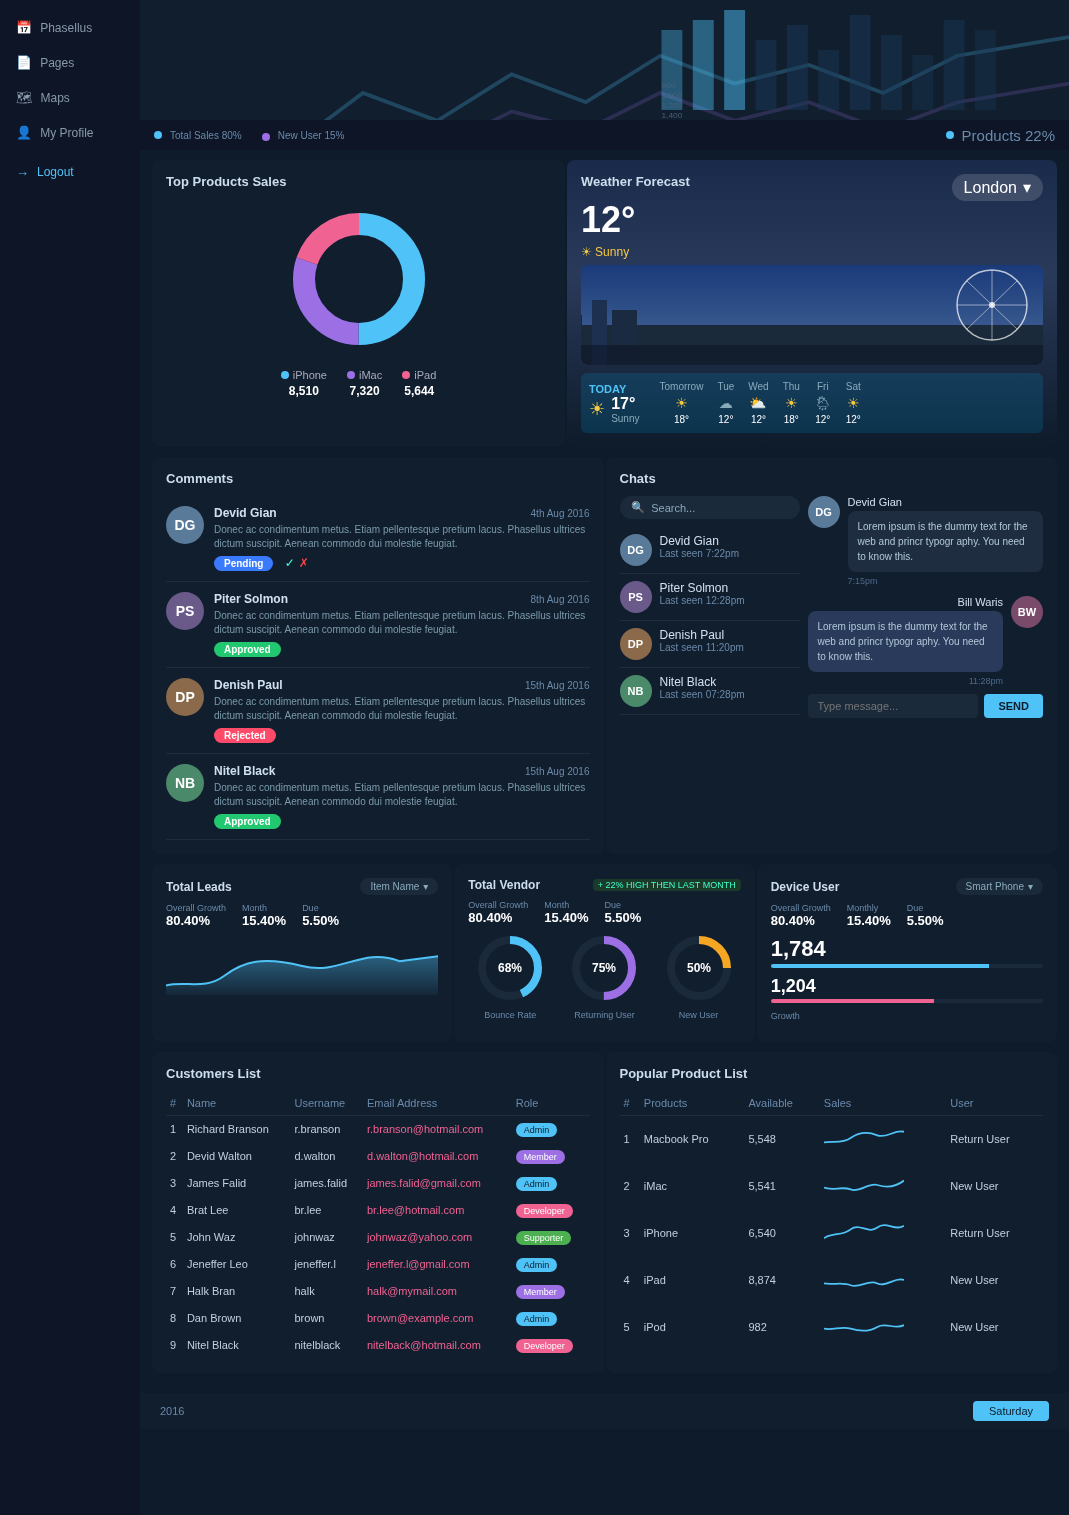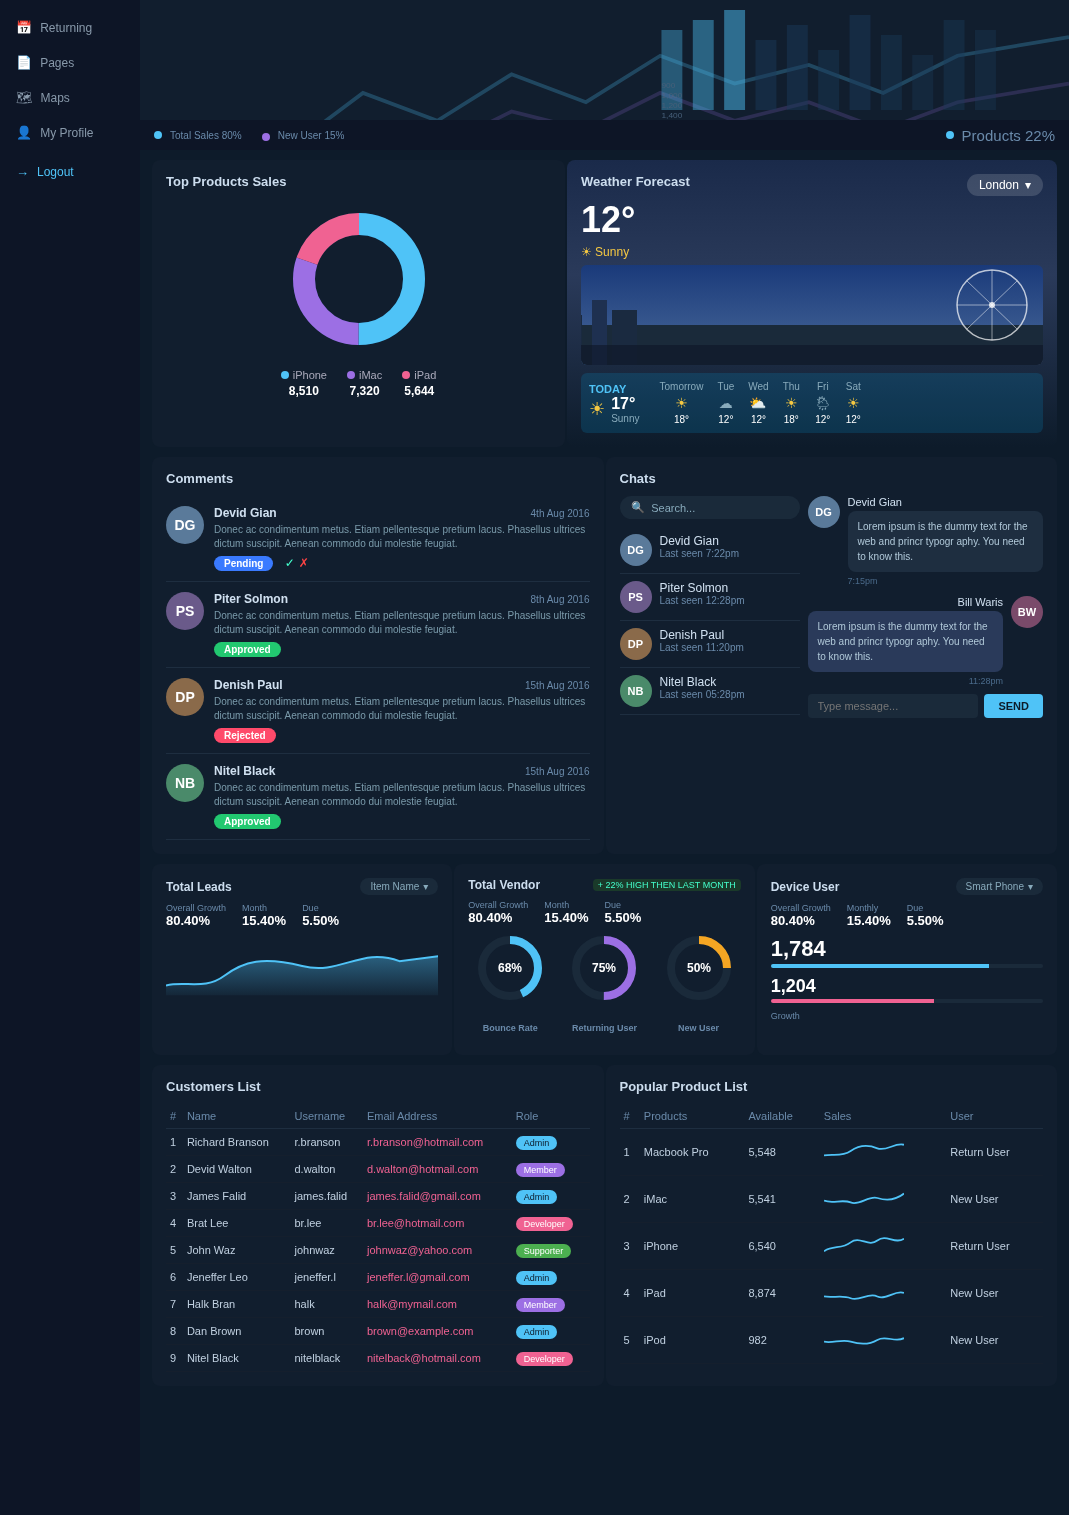--- a/index.html
+++ b/index.html
@@ -134,21 +134,21 @@
       justify-content: space-between;
       align-items: flex-start;
       margin-bottom: 6px;
     }
     .weather-temp { font-size: 36px; font-weight: bold; color: #fff; }
     .weather-sunny { color: #f5c842; font-size: 12px; margin-top: 4px; }
     .city-selector {
       background: rgba(255,255,255,0.15);
       border-radius: 16px;
       padding: 4px 12px;
-      font-size: 12px;
+      font-size: 16px;
       display: flex;
       align-items: center;
       gap: 6px;
     }
     .weather-img-area {
       height: 100px;
       background: linear-gradient(135deg, #1a3a6a 0%, #2a5a9a 50%, #3a2a2a 100%);
       border-radius: 6px;
       margin-bottom: 8px;
       position: relative;
@@ -333,21 +333,21 @@
       background: #1a3a2a;
       color: #4fc;
       font-size: 9px;
       border-radius: 4px;
       padding: 1px 5px;
     }
 
     
     .gauge-row { display: flex; gap: 10px; justify-content: space-around; margin: 8px 0; }
     .gauge-item { display: flex; flex-direction: column; align-items: center; }
-    .gauge-label { font-size: 9px; color: #6a8aaa; margin-top: 20px; font-weight: bold; }
+    .gauge-label { font-size: 9px; color: #6a8aaa; margin-top: 7px; }
 
     
     .device-num { font-size: 22px; font-weight: bold; margin: 6px 0 2px; }
     .device-bar {
       height: 4px;
       border-radius: 2px;
       margin-bottom: 8px;
     }
 
     
@@ -403,21 +403,21 @@
 
     
     .donut-svg { width: 150px; height: 150px; }
   </style>
 </head>
 <body>
 
 <div class="sidebar">
   <div class="sidebar-item">
     <span class="sidebar-icon">📅</span>
-    <span>Returning</span>
+    <span>Phasellus</span>
   </div>
   <div class="sidebar-item">
     <span class="sidebar-icon">📄</span>
     <span>Pages</span>
   </div>
   <div class="sidebar-item">
     <span class="sidebar-icon">🗺</span>
     <span>Maps</span>
   </div>
   <div class="sidebar-item">
@@ -698,21 +698,21 @@
               <div class="avatar avatar-dp" style="width:32px;height:32px;font-size:11px;">DP</div>
               <div>
                 <div class="chat-name">Denish Paul</div>
                 <div class="chat-last">Last seen 11:20pm</div>
               </div>
             </div>
             <div class="chat-item">
               <div class="avatar avatar-nb" style="width:32px;height:32px;font-size:11px;">NB</div>
               <div>
                 <div class="chat-name">Nitel Black</div>
-                <div class="chat-last">Last seen 05:28pm</div>
+                <div class="chat-last">Last seen 07:28pm</div>
               </div>
             </div>
           </div>
 
           <div style="flex:1;">
 
             <div style="display:flex;gap:8px;margin-bottom:10px;">
               <div class="avatar avatar-dg" style="width:32px;height:32px;font-size:11px;">DG</div>
               <div>
                 <div style="font-size:11px;color:#d0e0f0;margin-bottom:3px;">Devid Gian</div>
@@ -1010,14 +1010,18 @@
     </td>
     <td>New User</td>
   </tr>
             </tbody>
         </table>
       </div>
     </div>
 
   </div>
 
+  <div class="footer">
+    <span>2016</span>
+    <button class="footer-btn">Saturday</button>
+  </div>
 
 </div>
 
 </body></html>

